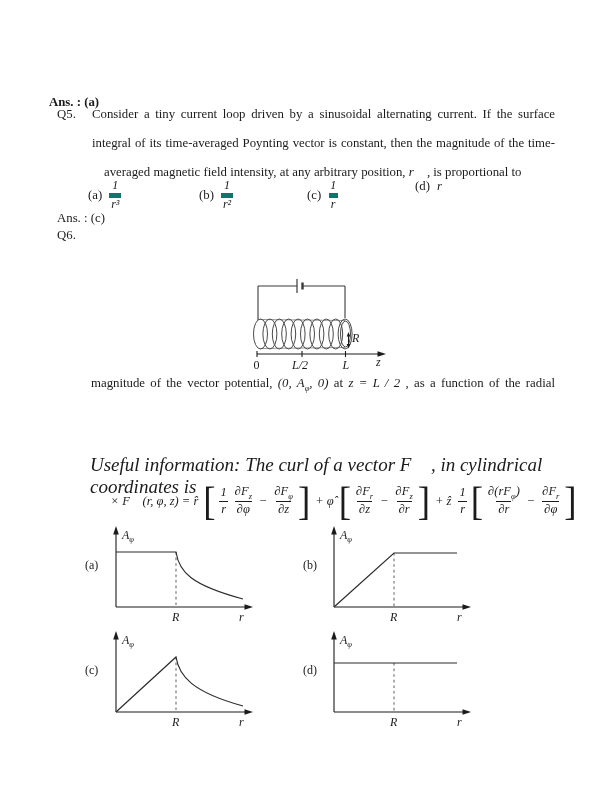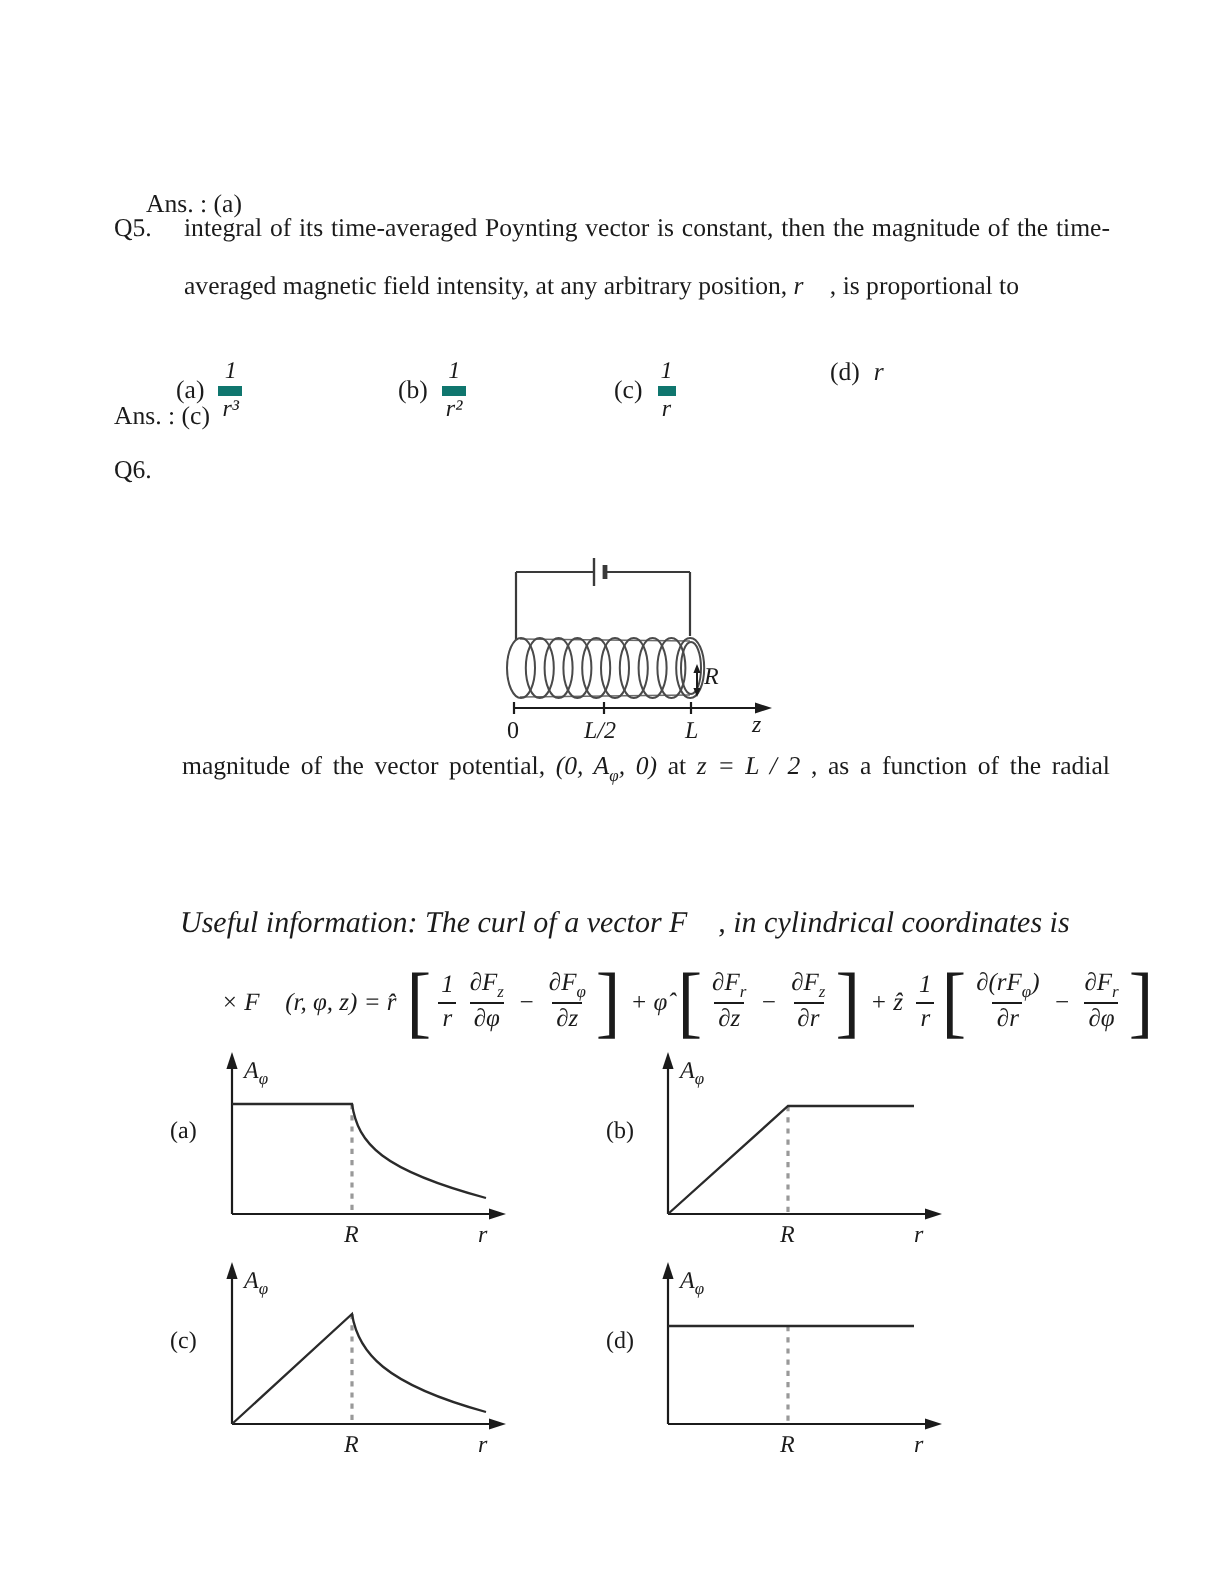--- a/index.html
+++ b/index.html
@@ -4,21 +4,21 @@
 <style>
   html,body{margin:0;padding:0;}
   body{
     width:612px;height:792px;position:relative;background:#ffffff;
     font-family:"Liberation Serif","DejaVu Serif",serif;color:#1b1b1b;
     overflow:hidden;
   }
   .abs{position:absolute;}
   .bodytext{font-size:12.8px;line-height:29px;}
   .jline{text-align:justify;text-align-last:justify;}
-  .lline{text-align:left;}
+  .lline{text-align:left;margin-left:12px;}
   .mi{font-style:italic;}
   .qwrap{position:absolute;width:498px;}
   .qnum{position:absolute;left:0;top:0;}
   .qbody{margin-left:35px;width:463px;}
   
   .optrow{position:absolute;left:88px;top:179px;width:470px;height:34px;}
   .opt{position:absolute;top:0;display:inline-flex;align-items:center;gap:7px;font-size:12.8px;}
   .sfrac{display:inline-flex;flex-direction:column;align-items:center;font-style:italic;font-size:12px;line-height:1.15;}
   .sfrac .den{border-top:5px solid #0f766e;padding:0 2px;}
   .sfrac .num{padding:0 2px;}
@@ -37,25 +37,26 @@
   svg .axis{stroke:#1b1b1b;stroke-width:1.1;fill:none;}
   svg .curve{stroke:#2a2a2a;stroke-width:1.15;fill:none;}
   svg .dash{stroke:#999999;stroke-width:1.6;fill:none;stroke-dasharray:2.6 3;}
   svg .wire{stroke:#3a3a3a;stroke-width:1.1;fill:none;}
   svg .loop{stroke:#4a4a4a;stroke-width:1;fill:none;}
   svg .arrhead{fill:#1b1b1b;stroke:none;}
 </style>
 </head>
 <body>
 
-<div class="abs bodytext" style="left:73px;top:88px;">Ans. : (a)</div>
+<div class="abs bodytext" style="left:49px;top:88px;font-weight:bold;">Ans. : (a)</div>
 
 <div class="qwrap bodytext" style="left:57px;top:100px;">
   <span class="qnum">Q5.</span>
   <div class="qbody">
+    <div class="jline">Consider a tiny current loop driven by a sinusoidal alternating current. If the surface</div>
     <div class="jline">integral of its time-averaged Poynting vector is constant, then the magnitude of the time-</div>
     <div class="lline"><span>averaged magnetic field intensity, at any arbitrary position, </span><span class="mi">r⃗</span><span> , is proportional to</span></div>
   </div>
 </div>
 
 <div class="optrow">
   <span class="opt" style="left:0px;">
     <span>(a)</span>
     <span class="sfrac">
         <span class="num">1</span>
@@ -75,21 +76,21 @@
         <span class="num">1</span>
         <span class="den">r</span>
       </span>
   </span>
   <span class="opt" style="left:327px;">
     <span>(d)</span>
     <span class="mi">r</span>
   </span>
 </div>
 
-<div class="abs bodytext" style="left:57px;top:194px;">Ans. : (c)</div>
+<div class="abs bodytext" style="left:57px;top:204px;">Ans. : (c)</div>
 
 <div class="qwrap bodytext" style="left:57px;top:221px;">
   <span class="qnum">Q6.</span>
   <div class="qbody">
   </div>
 </div>
 
 <svg class="abs" style="left:231px;top:276px;" width="183" height="100" viewBox="0 0 183 100">
 
   <path class="wire" d="M27 10 H66 M71.5 10 H114 M27 10 V44 M114 10 V42"></path>
@@ -132,21 +133,21 @@
   <text x="22.5" y="93">0</text>
   <text class="it" x="61" y="93">L/2</text>
   <text class="it" x="111.5" y="93">L</text>
   <text class="it" x="145" y="90" font-size="10">z</text>
 </svg>
 
 <div class="abs bodytext" style="left:91px;top:369px;width:464px;">
   <div class="jline"><span>magnitude of the vector potential, </span><span class="mi"><span>(0, A</span><sub>φ</sub><span>, 0)</span></span><span> at </span><span class="mi">z = L / 2</span><span> , as a function of the radial</span></div>
 </div>
 
-<div class="abs mi" style="left:90px;top:454px;font-size:15px;">Useful information: The curl of a vector F⃗ , in cylindrical coordinates is</div>
+<div class="abs mi" style="left:90px;top:454px;font-size:19px;">Useful information: The curl of a vector F⃗ , in cylindrical coordinates is</div>
 
 <div id="equation">
   <span class="mi sp">∇⃗ × F⃗ (r, φ, z) = r̂</span>
   <span class="br">[</span>
   <span class="frac">
       <span class="num">1</span>
       <span class="den">r</span>
     </span>
   <span class="frac">
       <span class="num"><span>∂F</span><sub>z</sub></span>

